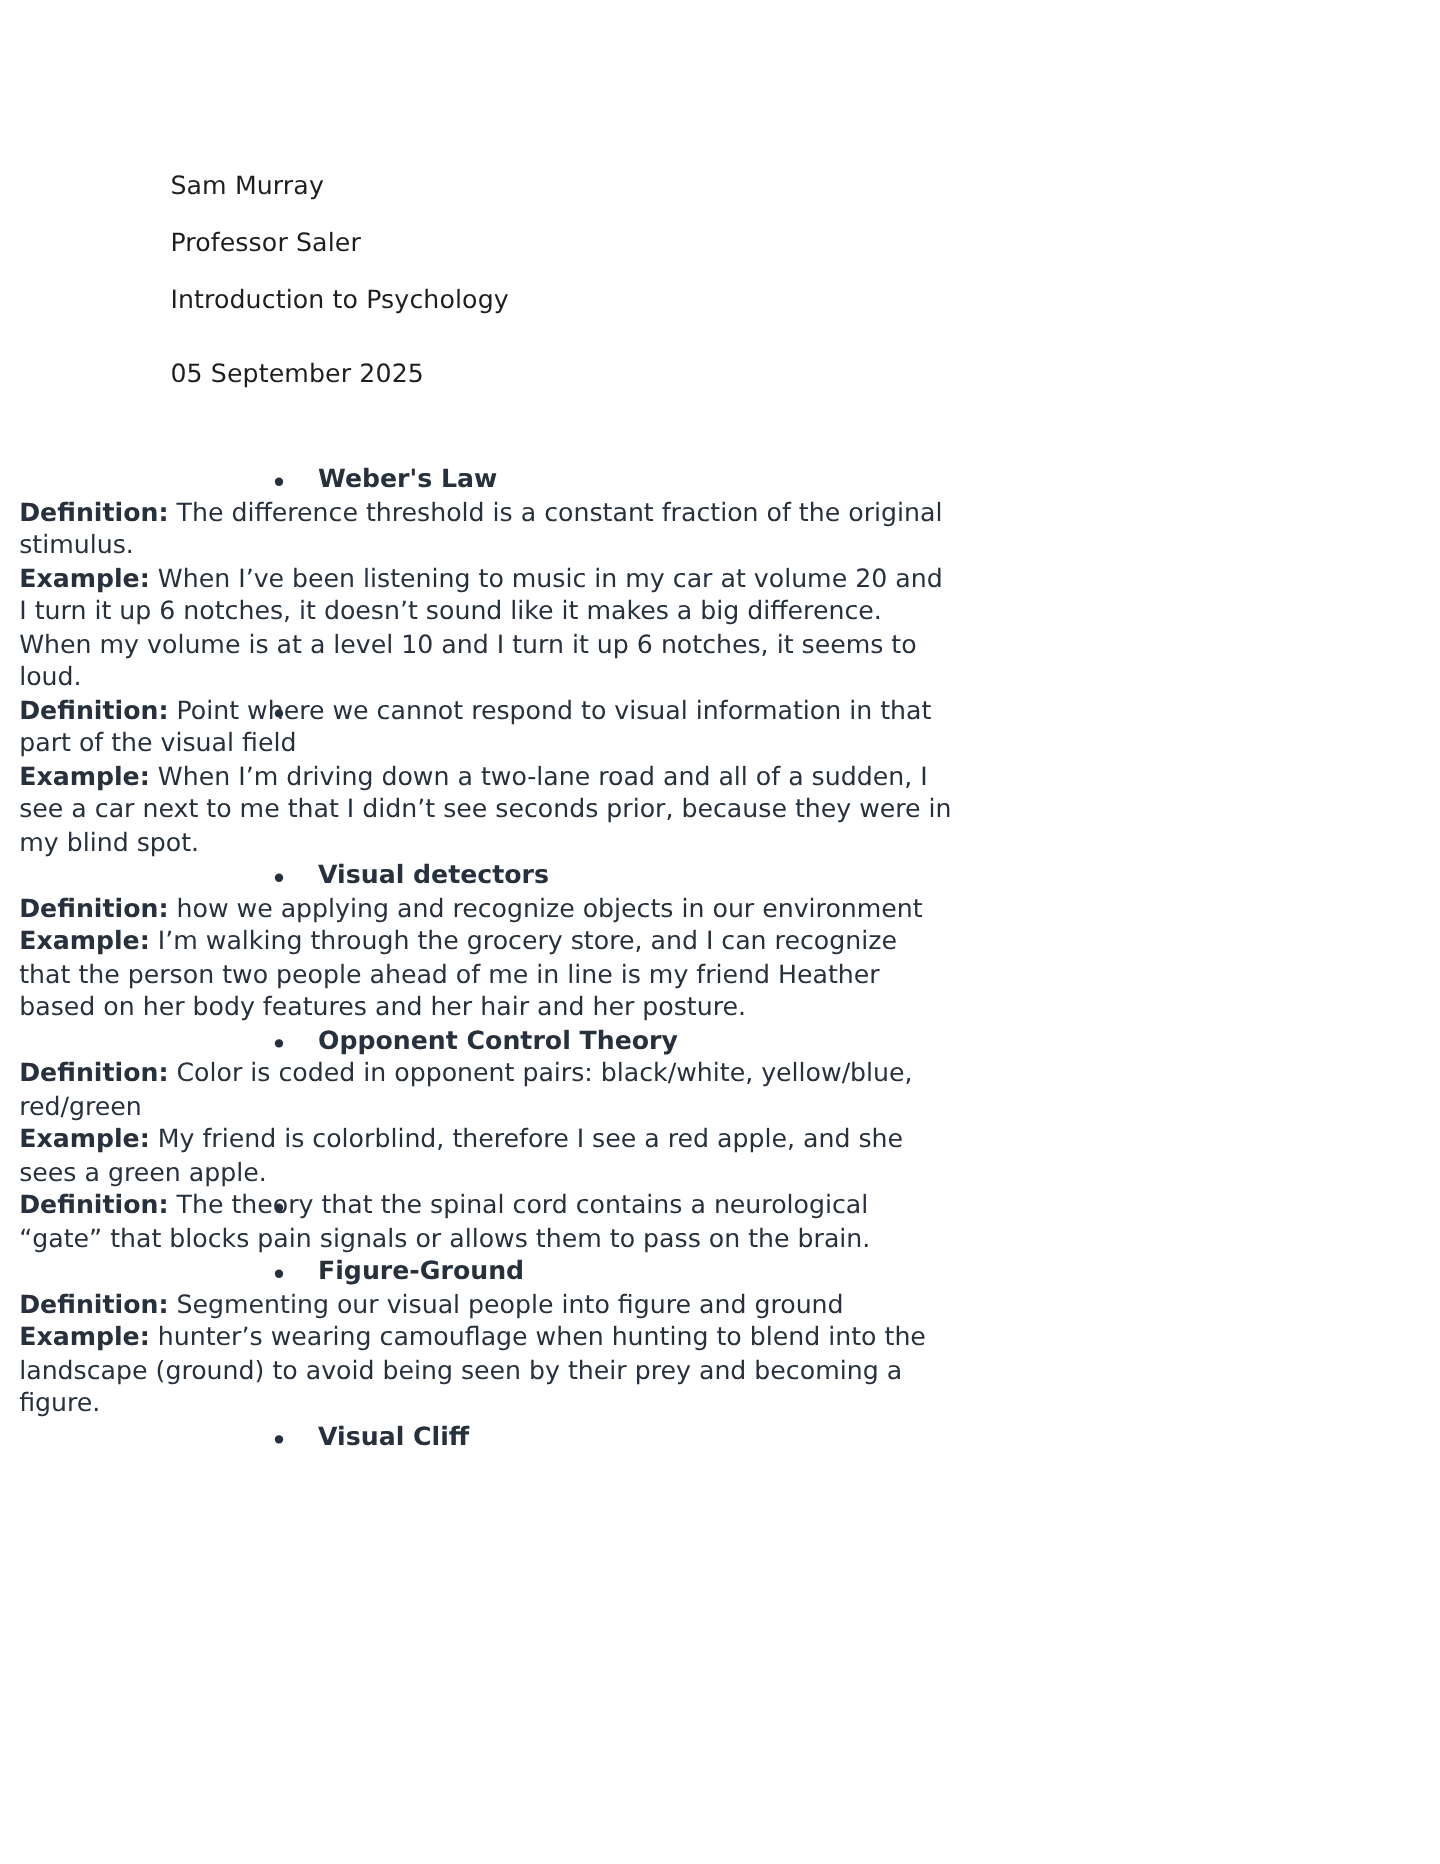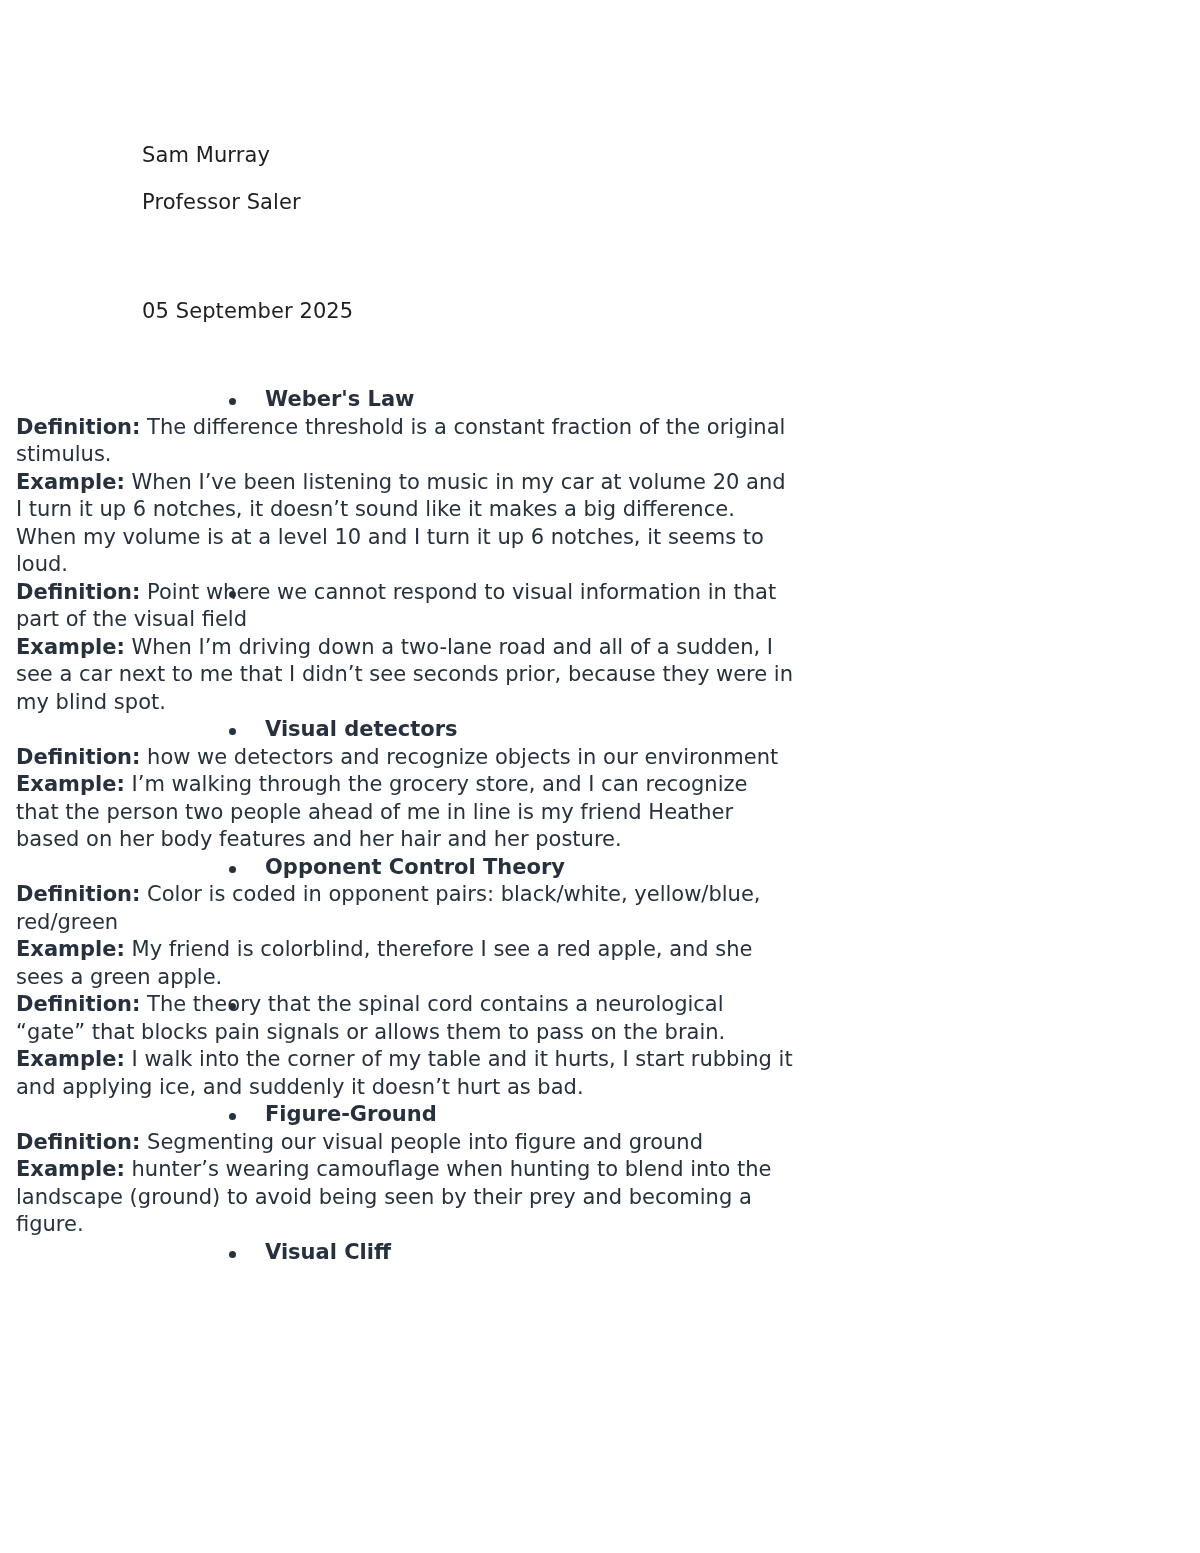--- a/index.html
+++ b/index.html
@@ -14,55 +14,55 @@
   .sub { position: relative; width: 780px; font-size: 21px; line-height: 27.5px; color: #26313d; }
   .sub-bullet { position: absolute; left: -33px; top: 12px; width: 5px; height: 6px; border: 1.5px solid #26313d; border-radius: 50%; box-sizing: content-box; }
   .label { font-weight: bold; }
 </style>
 </head>
 <body>
 
 <div class="page">
   <div class="header-line" style="top:141px">Sam Murray</div>
   <div class="header-line" style="top:188px">Professor Saler</div>
+  <div class="header-line" style="top:236px">Introduction to Psychology</div>
   <div class="header-line" style="top:297px">05 September 2025</div>
 
   <div class="list">
 
     <div class="topic">
       <span class="bullet"></span>
       <span class="topic-title">Weber's Law</span>
       <div class="sub"><span class="sub-bullet"></span><span class="label">Definition:</span> <span>The difference threshold is a constant fraction of the original stimulus.</span></div>
       <div class="sub"><span class="sub-bullet"></span><span class="label">Example:</span> <span>When I’ve been listening to music in my car at volume 20 and I turn it up 6 notches, it doesn’t sound like it makes a big difference. When my volume is at a level 10 and I turn it up 6 notches, it seems to loud.</span></div>
     </div>
 
     <div class="topic">
       <span class="bullet"></span>
       <div class="sub"><span class="sub-bullet"></span><span class="label">Definition:</span> <span>Point where we cannot respond to visual information in that part of the visual field</span></div>
       <div class="sub"><span class="sub-bullet"></span><span class="label">Example:</span> <span>When I’m driving down a two-lane road and all of a sudden, I see a car next to me that I didn’t see seconds prior, because they were in my blind spot.</span></div>
     </div>
 
     <div class="topic">
       <span class="bullet"></span>
       <span class="topic-title">Visual detectors</span>
-      <div class="sub"><span class="sub-bullet"></span><span class="label">Definition:</span> <span>how we detectors and recognize objects in our environment</span></div>
+      <div class="sub"><span class="sub-bullet"></span><span class="label">Definition:</span> <span>how we applying and recognize objects in our environment</span></div>
       <div class="sub"><span class="sub-bullet"></span><span class="label">Example:</span> <span>I’m walking through the grocery store, and I can recognize that the person two people ahead of me in line is my friend Heather based on her body features and her hair and her posture.</span></div>
     </div>
 
     <div class="topic">
       <span class="bullet"></span>
       <span class="topic-title">Opponent Control Theory</span>
       <div class="sub"><span class="sub-bullet"></span><span class="label">Definition:</span> <span>Color is coded in opponent pairs: black/white, yellow/blue, red/green</span></div>
       <div class="sub"><span class="sub-bullet"></span><span class="label">Example:</span> <span>My friend is colorblind, therefore I see a red apple, and she sees a green apple.</span></div>
     </div>
 
     <div class="topic">
       <span class="bullet"></span>
       <div class="sub"><span class="sub-bullet"></span><span class="label">Definition:</span> <span>The theory that the spinal cord contains a neurological “gate” that blocks pain signals or allows them to pass on the brain.</span></div>
-      <div class="sub"><span class="sub-bullet"></span><span class="label">Example:</span> <span>I walk into the corner of my table and it hurts, I start rubbing it and applying ice, and suddenly it doesn’t hurt as bad.</span></div>
     </div>
 
     <div class="topic">
       <span class="bullet"></span>
       <span class="topic-title">Figure-Ground</span>
       <div class="sub"><span class="sub-bullet"></span><span class="label">Definition:</span> <span>Segmenting our visual people into figure and ground</span></div>
       <div class="sub"><span class="sub-bullet"></span><span class="label">Example:</span> <span>hunter’s wearing camouflage when hunting to blend into the landscape (ground) to avoid being seen by their prey and becoming a figure.</span></div>
     </div>
 
     <div class="topic">

